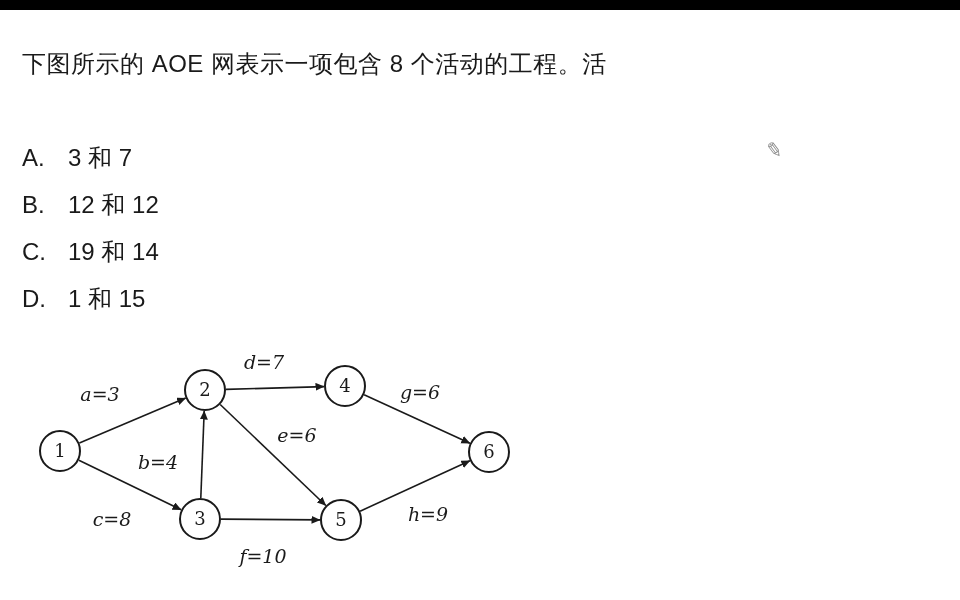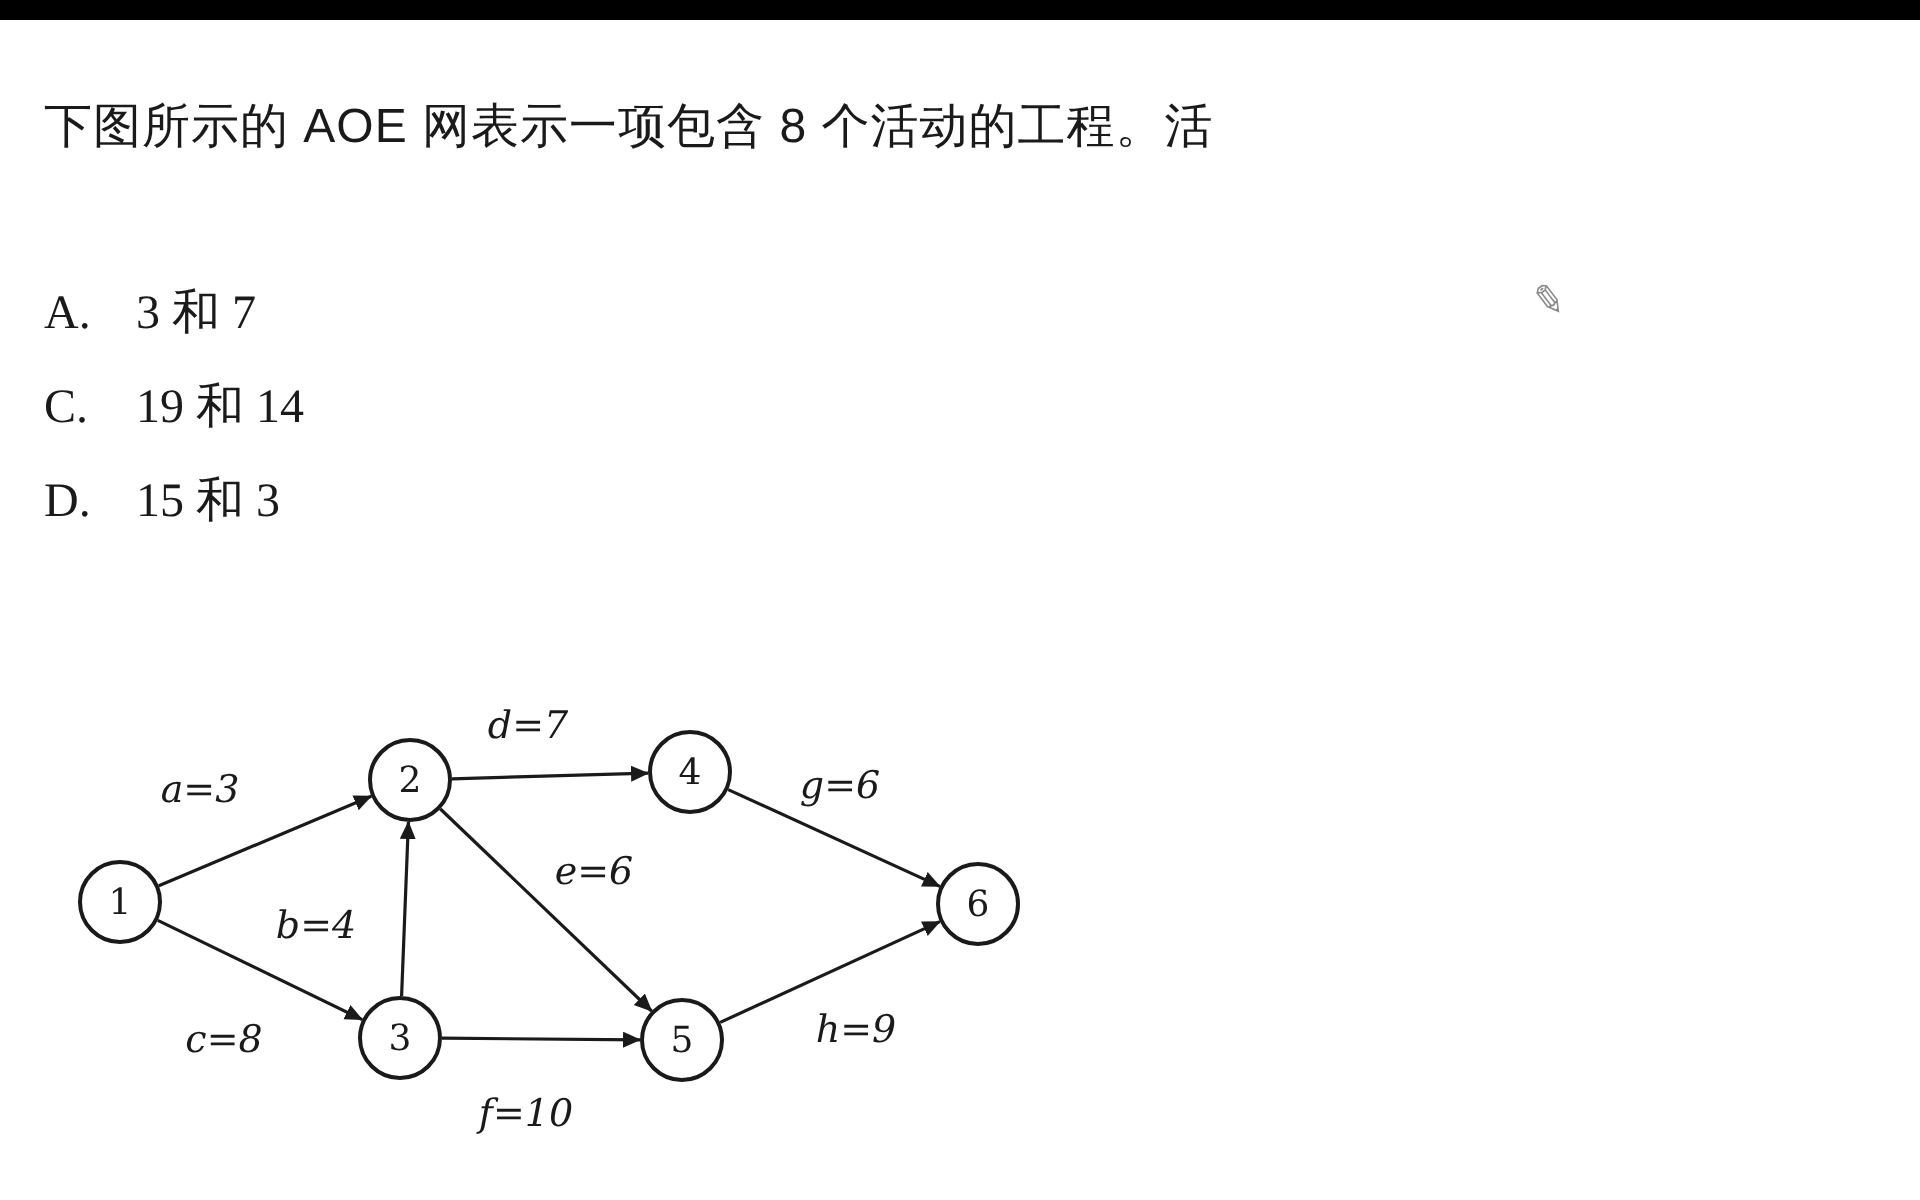--- a/index.html
+++ b/index.html
@@ -33,21 +33,20 @@
     color: #1a1a1a;
     letter-spacing: 0.5px;
   }
   .options {
     position: absolute;
     left: 22px;
     top: 134px;
     font-size: 24px;
     line-height: 47px;
     color: #1a1a1a;
-    font-family: Liberation Serif, serif;
   }
   .option .letter {
     display: inline-block;
     width: 46px;
   }
   .pencil {
     position: absolute;
     left: 766px;
     top: 138px;
     font-size: 20px;
@@ -93,24 +92,27 @@
 
   <div class="question">
     <div>下图所示的 AOE 网表示一项包含 8 个活动的工程。活</div>
   </div>
 
   <div class="options">
     <div class="option">
       <span class="letter">A.</span><span>3 和 7</span>
     </div>
     <div class="option">
+      <span class="letter">B.</span><span>12 和 12</span>
+    </div>
+    <div class="option">
       <span class="letter">C.</span><span>19 和 14</span>
     </div>
     <div class="option">
-      <span class="letter">D.</span><span>15 和 3</span>
+      <span class="letter">D.</span><span>1 和 15</span>
     </div>
   </div>
 
   <div class="pencil">✎</div>
 
   <svg class="aoe-svg" width="530" height="245" viewBox="0 0 530 245" xmlns="http://www.w3.org/2000/svg">
     <defs>
       <marker id="arrow" markerWidth="10" markerHeight="9" refX="8.5" refY="4" orient="auto" markerUnits="userSpaceOnUse">
         <path d="M0,0 L9,4 L0,8 z" fill="#1a1a1a"></path>
       </marker>

